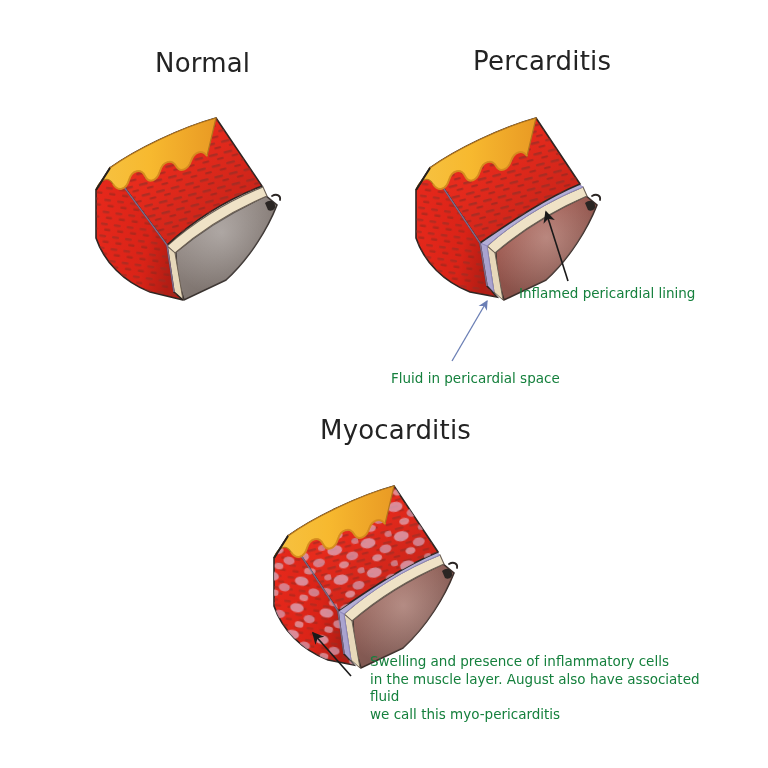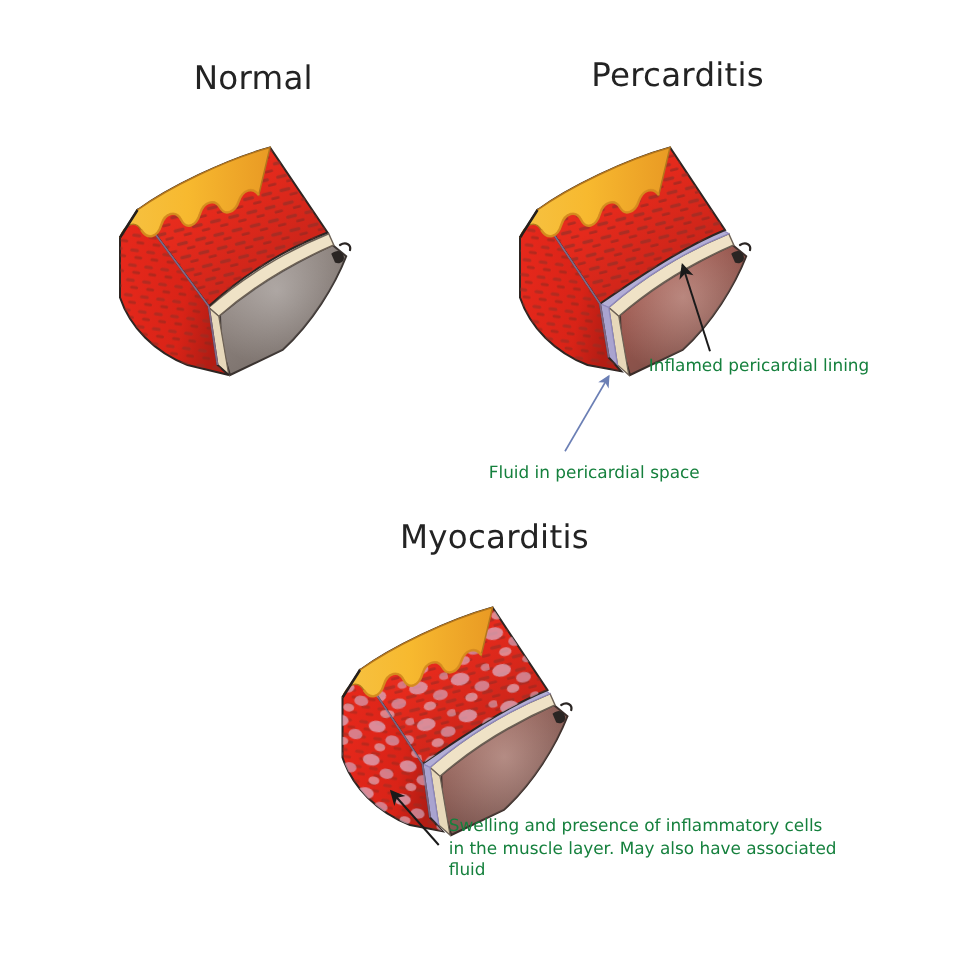--- a/index.html
+++ b/index.html
@@ -37,21 +37,21 @@
   .callout {
     position: absolute;
     font-size: 13.5px;
     line-height: 17.5px;
     color: #15803d;
     white-space: nowrap;
   }
   #callout-inflamed-lining { left: 519px; top: 285px; }
   #callout-fluid           { left: 359px; top: 370px; margin-left: 32px; }
   #callout-myo-desc {
-    left: 359px;
+    left: 370px;
     top: 653px;
     white-space: normal;
     width: 340px;
     line-height: 17.5px;
   }
   .svg-layer {
     position: absolute;
     left: 0;
     top: 0;
     width: 768px;
@@ -309,16 +309,17 @@
   <div class="panel-title" id="title-peri">Percarditis</div>
 
   <div class="panel-title" id="title-myo">Myocarditis</div>
 
   <div class="callout" id="callout-inflamed-lining">Inflamed pericardial lining</div>
 
   <div class="callout" id="callout-fluid">Fluid in pericardial space</div>
 
   <div class="callout" id="callout-myo-desc">
     <div>Swelling and presence of inflammatory cells</div>
-    <div>in the muscle layer. May also have associated fluid</div>
+    <div>in the muscle layer. August also have associated fluid</div>
+    <div>we call this myo-pericarditis</div>
   </div>
 
 </div>
 
 </body></html>

